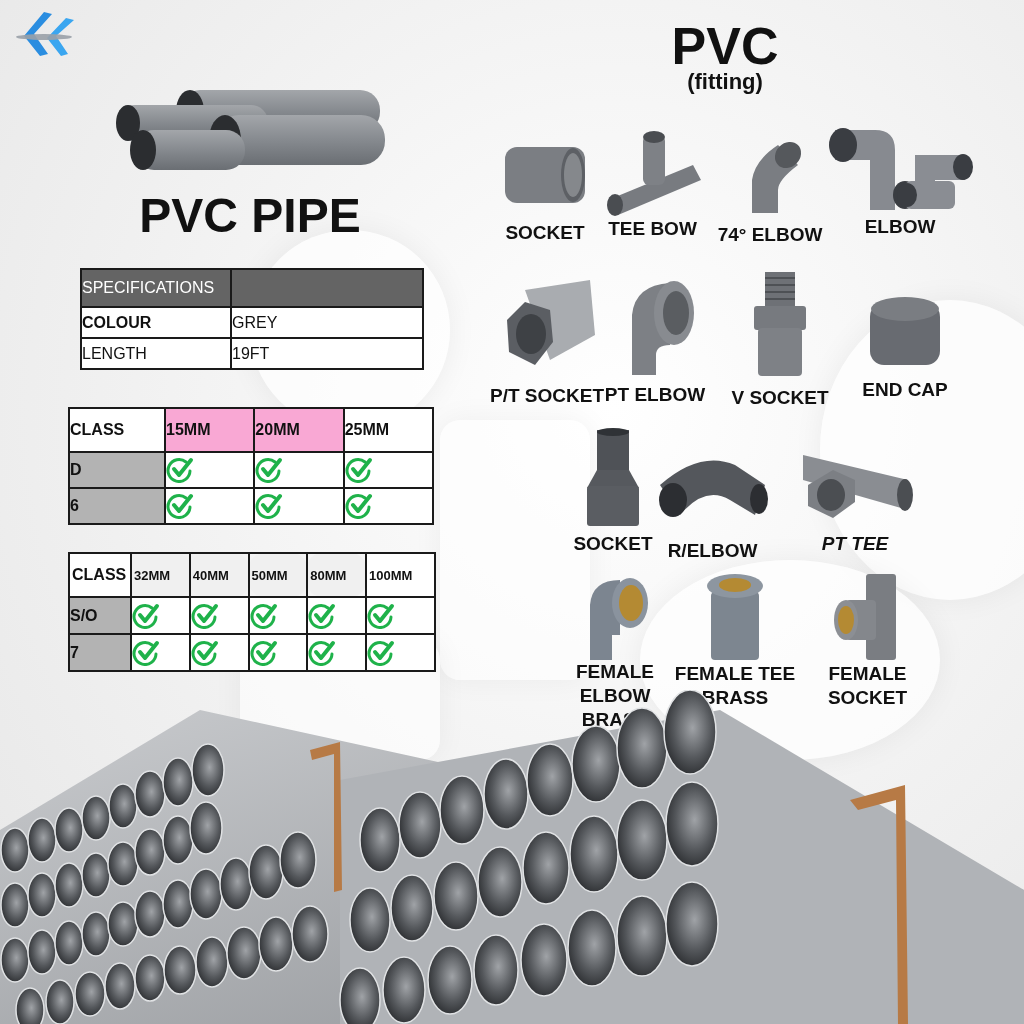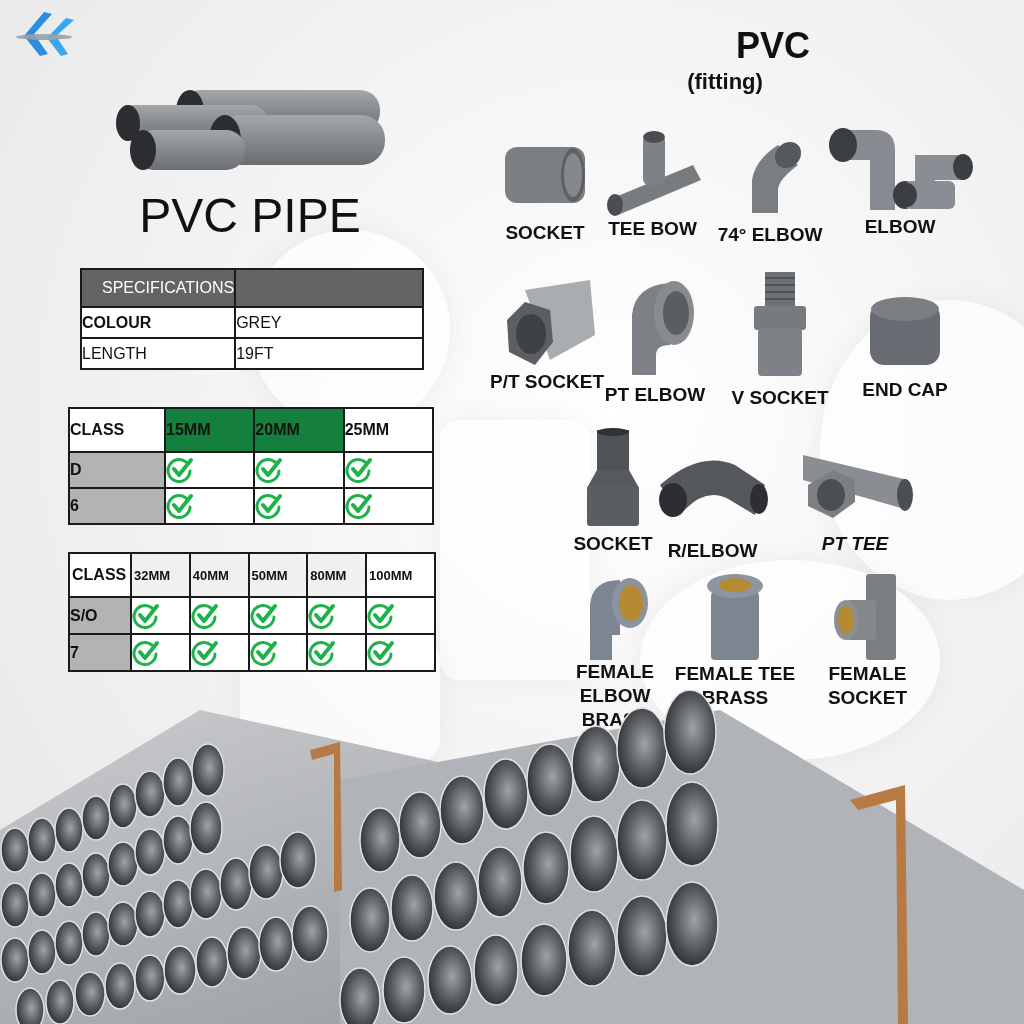--- a/index.html
+++ b/index.html
@@ -12,47 +12,47 @@
   }
   
   .ghost { position: absolute; border-radius: 50%; background: rgba(255,255,255,0.7); box-shadow: 0 0 30px rgba(0,0,0,0.06); }
   .ghost-rect { position: absolute; background: rgba(255,255,255,0.6); border-radius: 20px; box-shadow: 0 0 30px rgba(0,0,0,0.05); }
 
   .header { position: absolute; left: 14px; top: 10px; display: flex; align-items: center; gap: 16px; }
   .logo { width: 66px; height: 50px; }
   .company { font-weight: bold; font-size: 23px; letter-spacing: 0.2px; color: #111; }
 
   .pipe-hero { position: absolute; left: 110px; top: 85px; width: 280px; height: 90px; }
-  .pipe-title { position: absolute; left: 80px; top: 188px; width: 340px; text-align: center; font-weight: normal; font-size: 48px; color: #111; }
+  .pipe-title { position: absolute; left: 80px; top: 188px; width: 340px; text-align: center; font-weight: bold; font-size: 48px; color: #111; }
 
   table { border-collapse: collapse; position: absolute; }
   td, th { border: 2px solid #1a1a1a; text-align: left; }
 
   .spec { left: 80px; top: 268px; width: 344px; }
-  .spec th { background: #646464; color: #fff; font-weight: normal; font-size: 16px; height: 38px; text-align: left; padding-left: 20px; }
+  .spec th { background: #646464; color: #fff; font-weight: normal; font-size: 16px; height: 38px; text-align: left; padding-left: 0; }
   .spec td { background: #fff; font-size: 16px; height: 31px; }
   .spec td.b { font-weight: bold; }
 
   .cls { left: 68px; top: 407px; width: 366px; }
   .cls th { background: #fff; font-size: 16px; font-weight: bold; height: 44px; }
-  .cls th.alt { background: #15803d; }
+  .cls th.alt { background: #f9a8d4; }
   .cls td { height: 36px; background: #fff; }
   .cls td.rowh { background: #b3b3b3; font-weight: bold; font-size: 16px; }
 
   .cls2 { left: 68px; top: 552px; width: 368px; }
   .cls2 th { background: #fff; font-size: 13px; font-weight: bold; height: 44px; padding: 0 2px; }
   .cls2 th.first { font-size: 16px; }
   .cls2 th.alt { background: #f0f0f0; border-radius: 15px; }
   .cls2 td { height: 37px; background: #fff; }
   .cls2 td.rowh { background: #b3b3b3; font-weight: bold; font-size: 16px; }
 
   .check { display: inline-block; width: 28px; height: 26px; vertical-align: middle; }
 
   .fit-title { position: absolute; left: 640px; top: 22px; width: 170px; text-align: center; }
-  .fit-title .big { font-weight: bold; font-size: 36px; line-height: 48px; text-align: right; }
+  .fit-title .big { font-weight: bold; font-size: 52px; line-height: 48px; }
   .fit-title .small { font-weight: bold; font-size: 22px; line-height: 24px; }
 
   .fitting { position: absolute; text-align: center; }
   .fitting svg { display: block; margin: 0 auto; }
   .fitting .lbl { font-weight: bold; font-size: 19px; color: #111; white-space: nowrap; line-height: 24px; }
 
   .stack { position: absolute; left: 0; top: 690px; width: 1024px; height: 334px; overflow: hidden; }
 </style>
 </head>
 <body>
@@ -248,21 +248,21 @@
   </svg>
   <div class="lbl">ELBOW</div>
 </div>
 
 <div class="fitting" style="left:490px;top:280px;width:110px;">
   <svg width="100" height="90" viewBox="0 0 100 90">
     <polygon points="30,10 95,0 100,55 55,80" fill="#a9acb0"></polygon>
     <polygon points="12,40 30,22 55,30 58,62 40,85 14,72" fill="#5b5e63"></polygon>
     <ellipse cx="36" cy="54" rx="15" ry="20" fill="#3e4145"></ellipse>
   </svg>
-  <div class="lbl" style="">P/T SOCKET</div>
+  <div class="lbl" style="margin-top:14px">P/T SOCKET</div>
 </div>
 <div class="fitting" style="left:600px;top:275px;width:110px;">
   <svg width="90" height="100" viewBox="0 0 90 100">
     <path d="M22 100 L22 40 Q25 10 60 8 L60 70 Q46 70 46 80 L46 100 Z" fill="#7d8085"></path>
     <ellipse cx="64" cy="38" rx="20" ry="32" fill="#888b90"></ellipse>
     <ellipse cx="66" cy="38" rx="13" ry="22" fill="#5a5d61"></ellipse>
   </svg>
   <div class="lbl" style="margin-top:8px">PT ELBOW</div>
 </div>
 <div class="fitting" style="left:725px;top:270px;width:110px;">

